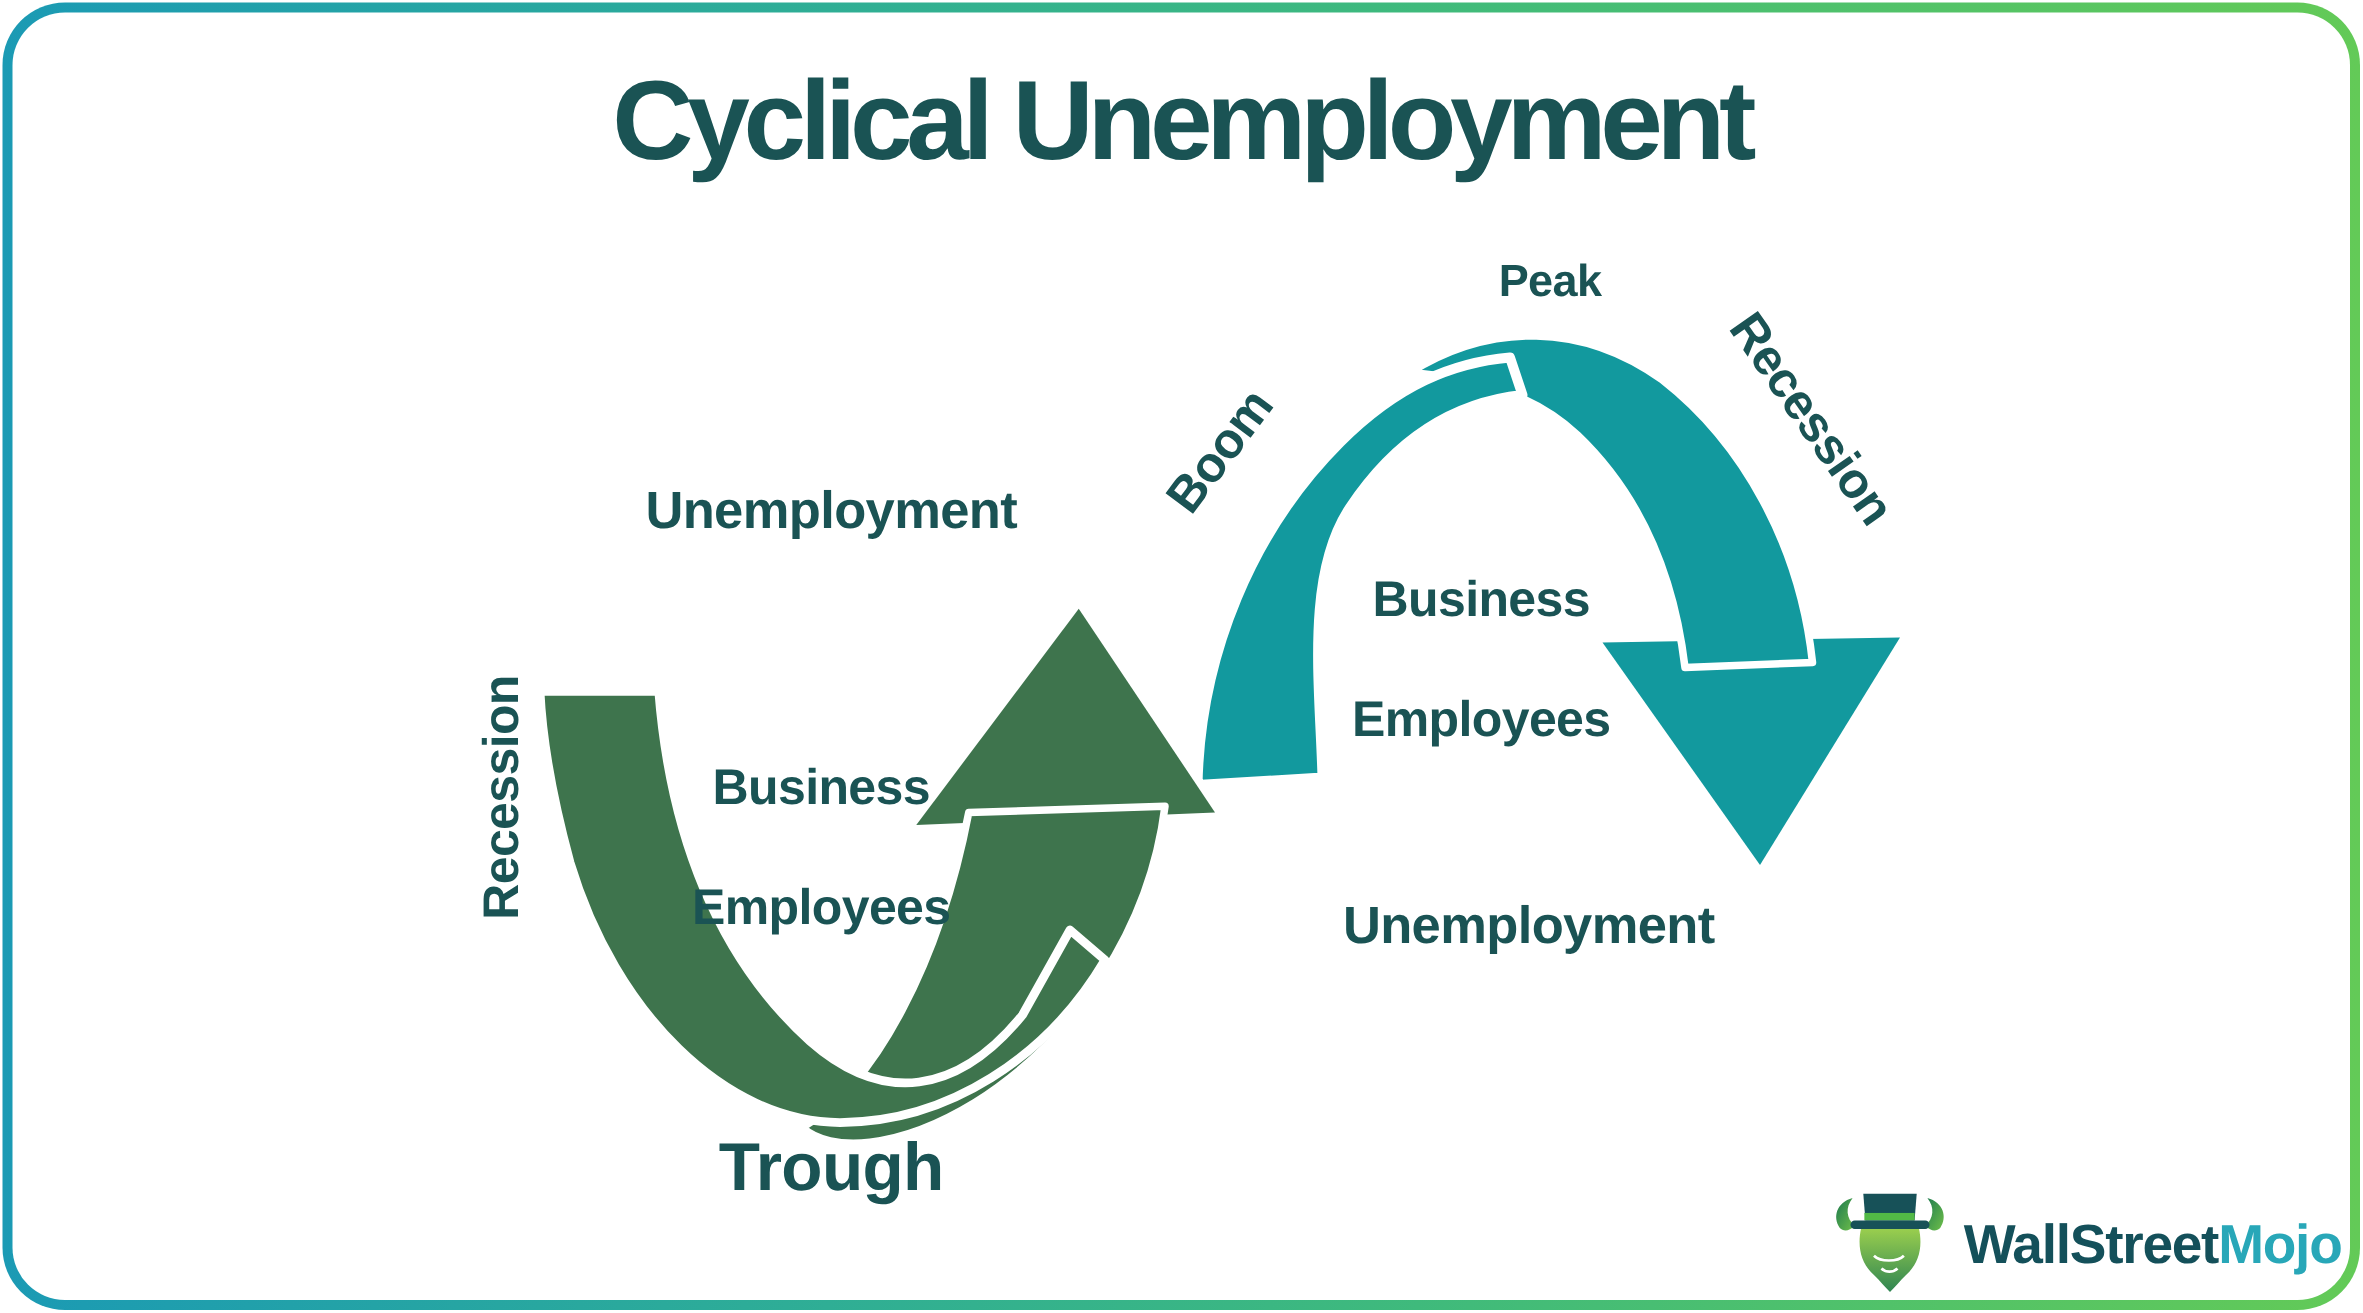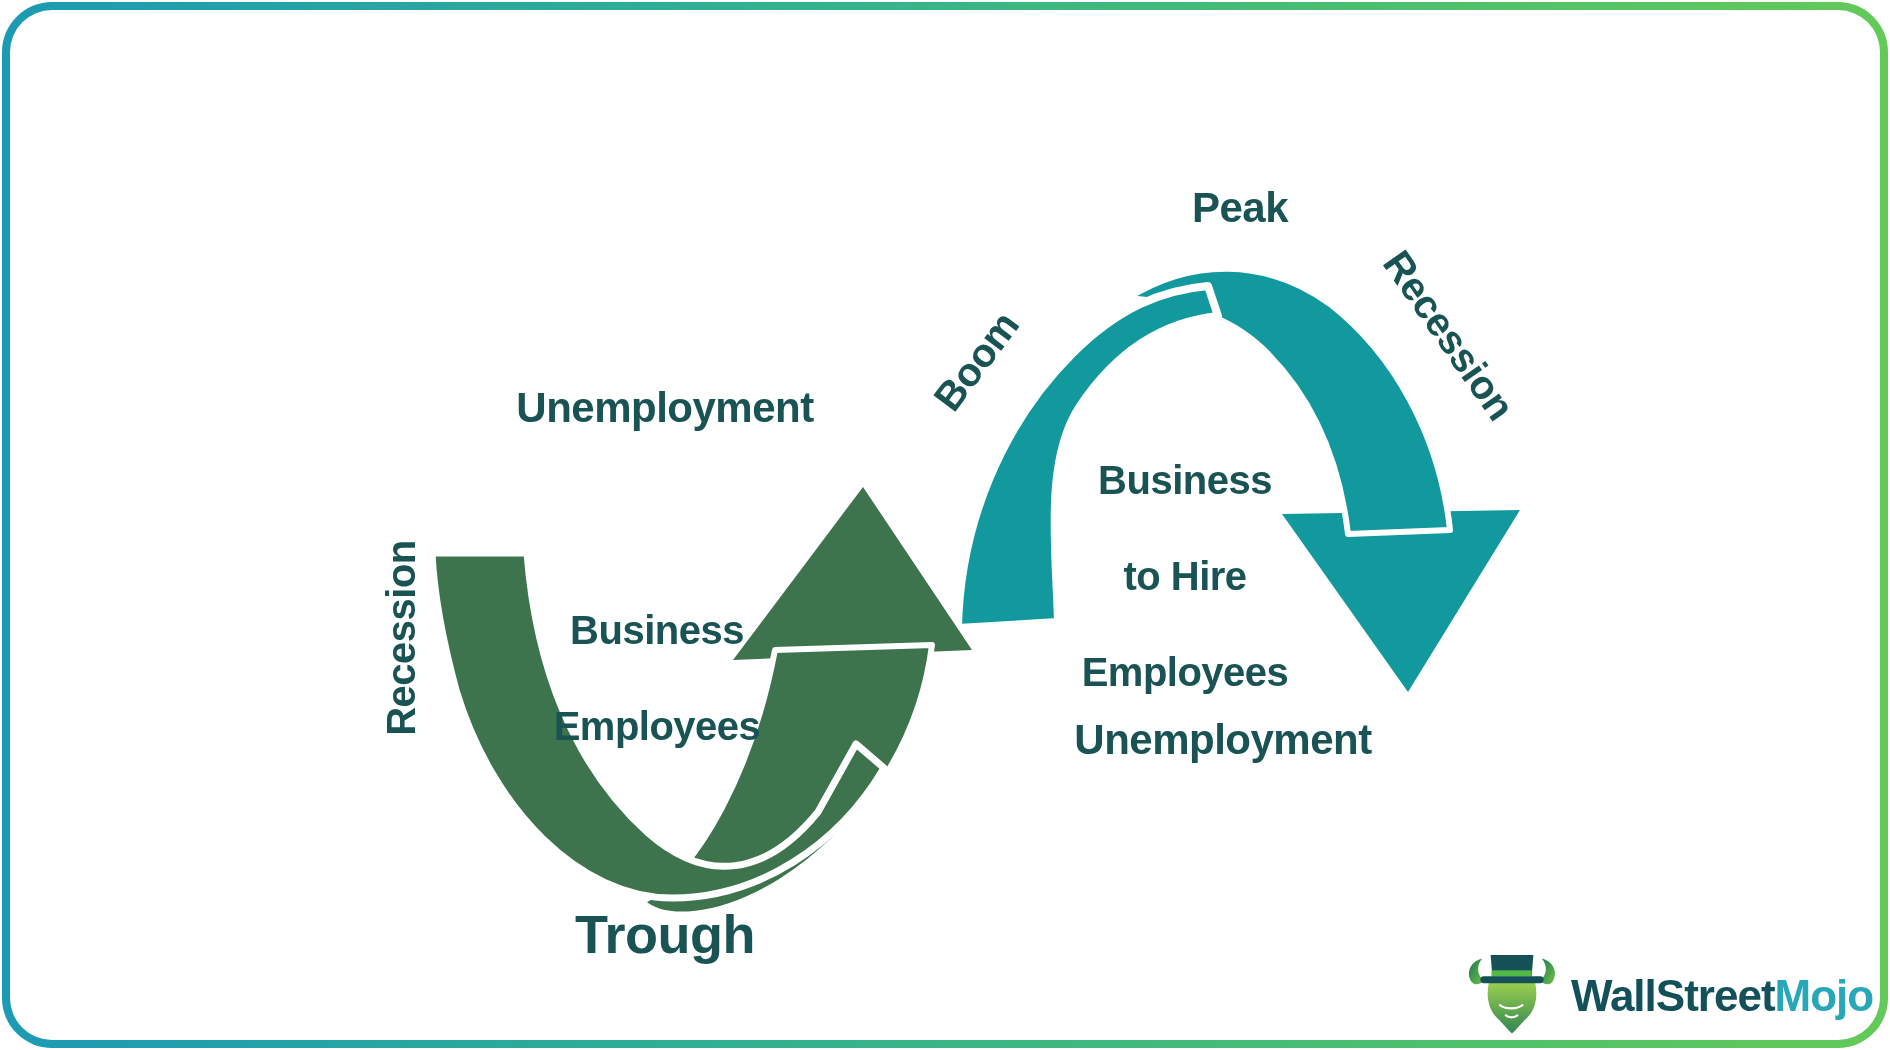--- a/index.html
+++ b/index.html
@@ -6,21 +6,21 @@
   .stage{position:relative;width:1890px;height:1050px;background:#ffffff;overflow:hidden;
          font-family:"Liberation Sans", sans-serif;}
   .frame{position:absolute;inset:2px;border-radius:50px;
          background:linear-gradient(90deg,#1b9ab4 0%,#2fae95 35%,#3fba7c 60%,#63ca57 100%);}
   .frame-inner{position:absolute;inset:8px;border-radius:42px;background:#ffffff;}
   .diagram-svg{position:absolute;left:0;top:0;width:1890px;height:1050px;}
   .lbl{position:absolute;font-weight:800;color:#1a5354;letter-spacing:-0.5px;
        display:flex;align-items:center;justify-content:center;text-align:center;
        line-height:1.2;white-space:pre-line;}
   .title{left:0;right:0;top:52px;font-size:90px;letter-spacing:-5px;line-height:1.0;}
-  .peak{left:1150px;top:184px;width:180px;height:48px;font-size:42px;}
+  .peak{left:1150px;top:201px;width:180px;height:48px;font-size:36px;}
   .recession-right{left:1338px;top:313px;width:222px;height:44px;font-size:40px;
                    transform:rotate(55deg);transform-origin:center;}
   .boom{left:906px;top:339px;width:140px;height:44px;font-size:40px;
         transform:rotate(-53deg);transform-origin:center;}
   .unemployment-upper{left:505px;top:384px;width:320px;height:48px;font-size:42px;}
   .recession-left{left:291px;top:616px;width:220px;height:44px;font-size:40px;
                   transform:rotate(-90deg);transform-origin:center;}
   .layoff{left:507px;top:558px;width:300px;font-size:40px;}
   .hire{left:1035px;top:408px;width:300px;font-size:40px;}
   .unemployment-lower{left:1063px;top:716px;width:320px;height:48px;font-size:42px;}
@@ -65,37 +65,37 @@
       <path stroke="#ffffff" stroke-width="7" stroke-linejoin="round" d="M432,553 L527,553
                C536,668 574,766 648,833
                C706,884 766,876 818,812
                L856,744 L884,768
                C838,846 758,898 672,898
                C580,898 492,810 456,690
                C443,642 434,596 432,553 Z" fill="#3e744d"></path>
     </g>
   </svg>
 
+  <div class="lbl title">Cyclical Unemployment</div>
   <div class="lbl peak">Peak</div>
   <div class="lbl recession-right">Recession</div>
   <div class="lbl boom">Boom</div>
   <div class="lbl unemployment-upper">Unemployment</div>
   <div class="lbl recession-left">Recession</div>
 
   <div class="lbl layoff">
     <div>
       <div>Business</div>
       <div>Employees</div>
     </div>
   </div>
 
   <div class="lbl hire">
     <div>
       <div>Business</div>
-      <div>to Hire</div>
       <div>Employees</div>
     </div>
   </div>
 
   <div class="lbl unemployment-lower">Unemployment</div>
   <div class="lbl trough">Trough</div>
 
   <div class="logo">
     <svg class="logo-icon" viewBox="0 0 110 100">
       <defs>

